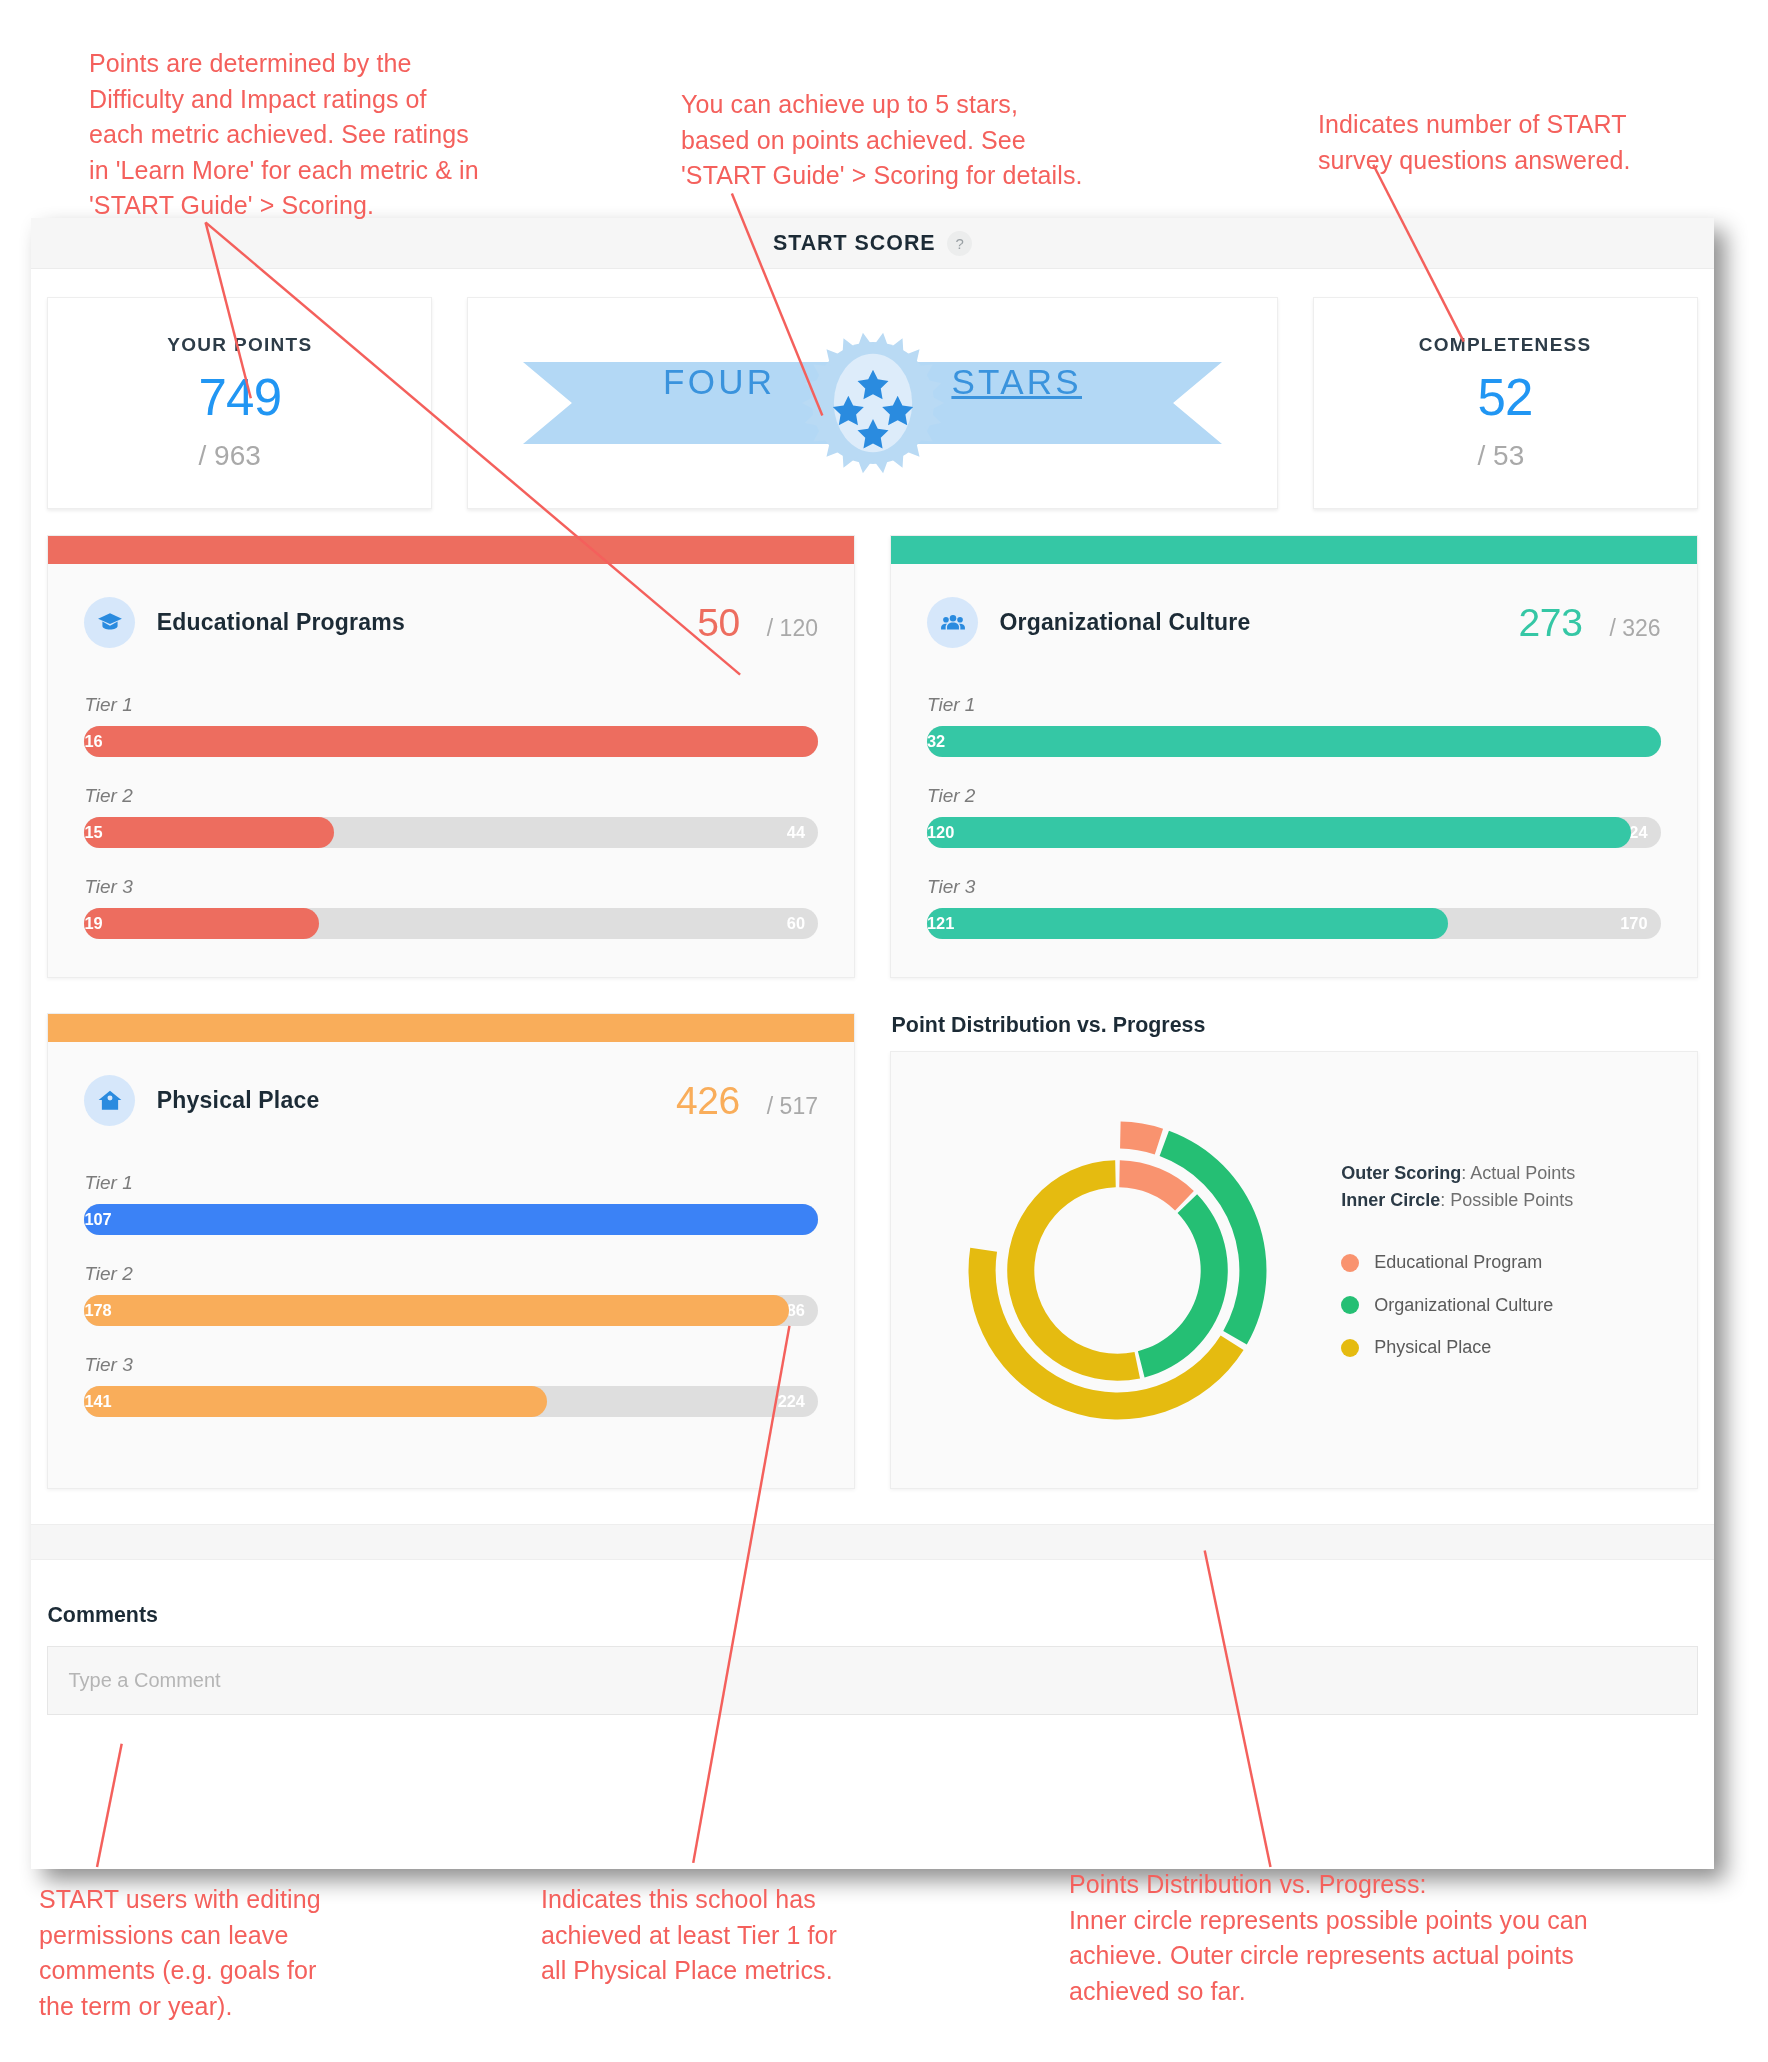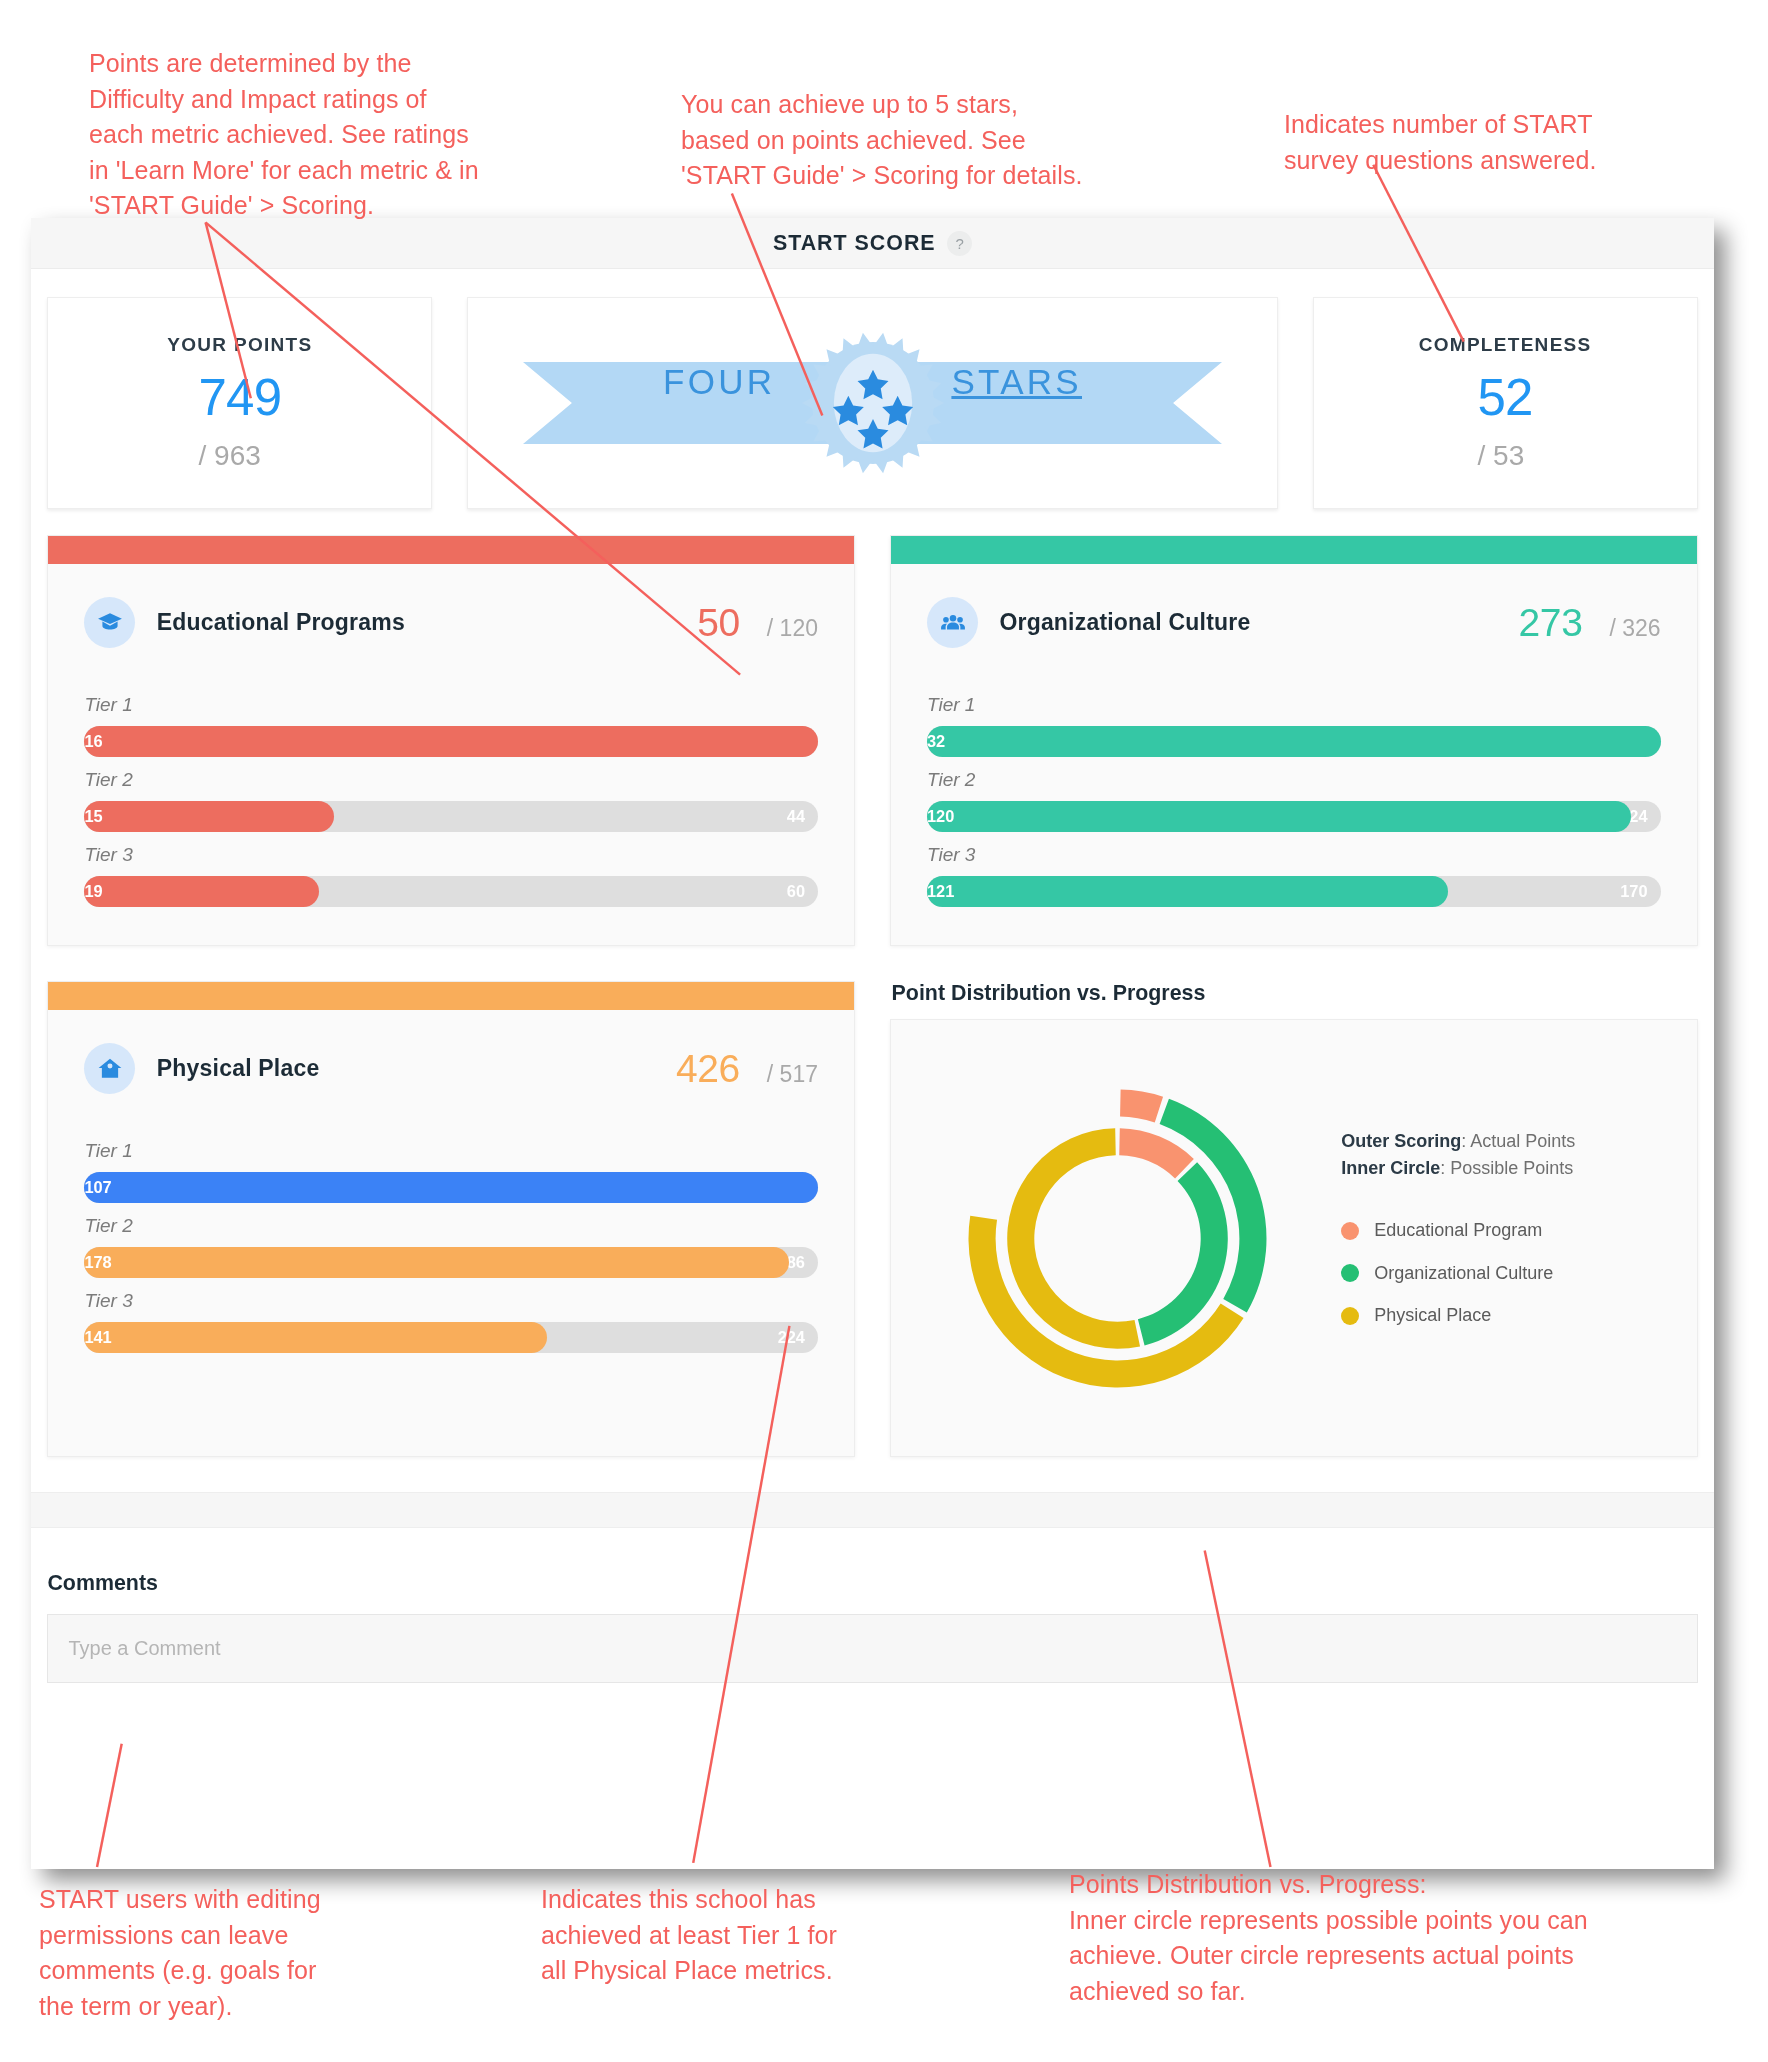--- a/index.html
+++ b/index.html
@@ -165,21 +165,21 @@
   .cat-title {
     font-size: 23px;
     font-weight: bold;
     color: #1c2b36;
     letter-spacing: 0.2px;
   }
   .cat-score { margin-left: auto; display: flex; align-items: baseline; gap: 27px; }
   .cat-score-big { font-size: 39px; letter-spacing: -0.4px; }
   .cat-score-small { font-size: 23px; color: #a9a9a9; }
 
-  .tier-block { margin-bottom: 12px; }
+  .tier-block { margin-bottom: 28px; }
   .tier-block:last-child { margin-bottom: 0; }
   .tier-label {
     font-size: 19px;
     font-style: italic;
     color: #7b7b7b;
     margin-bottom: 10px;
   }
   .tier-track {
     position: relative;
     height: 31px;
@@ -277,21 +277,21 @@
 </svg>
 
 <div class="anno" style="left:89px; top:46px; width:510px;">Points are determined by the
 Difficulty and Impact ratings of
 each metric achieved. See ratings
 in 'Learn More' for each metric &amp; in
 'START Guide' &gt; Scoring.</div>
 <div class="anno" style="left:681px; top:87px; width:493px;">You can achieve up to 5 stars,
 based on points achieved. See
 'START Guide' &gt; Scoring for details.</div>
-<div class="anno" style="left:1284px; top:107px; width:387px;">Indicates number of START
+<div class="anno" style="left:1318px; top:107px; width:387px;">Indicates number of START
 survey questions answered.</div>
 <div class="anno" style="left:39px; top:1882px; width:362px;">START users with editing
 permissions can leave
 comments (e.g. goals for
 the term or year).</div>
 <div class="anno" style="left:541px; top:1882px; width:387px;">Indicates this school has
 achieved at least Tier 1 for
 all Physical Place metrics.</div>
 <div class="anno" style="left:1069px; top:1867px; width:674px;">Points Distribution vs. Progress:
 Inner circle represents possible points you can

